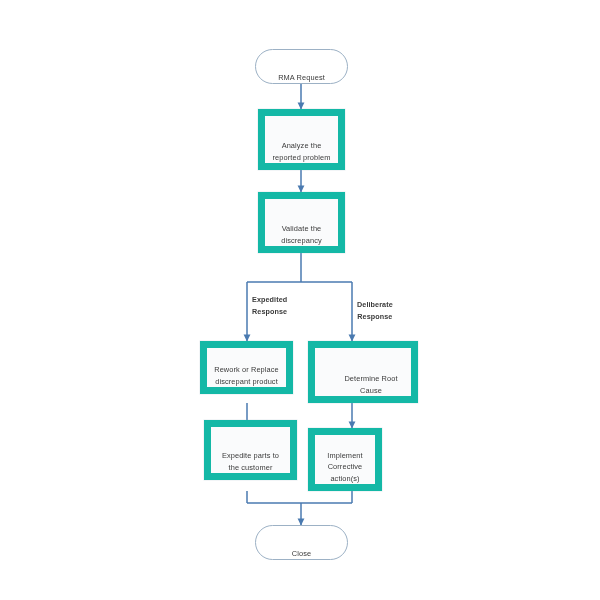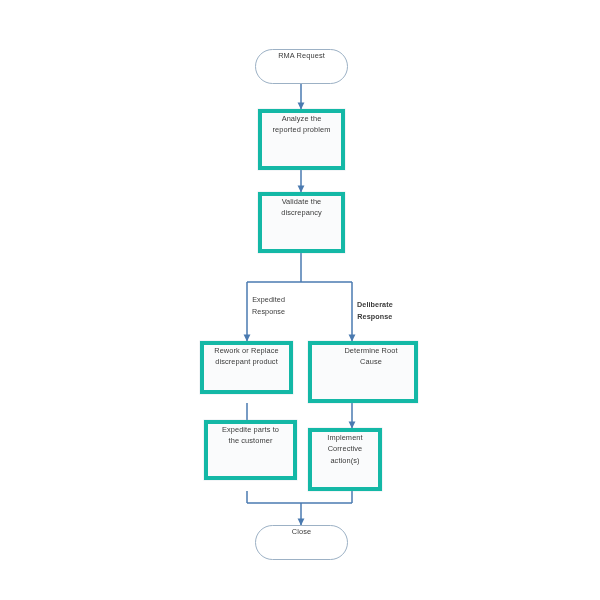--- a/index.html
+++ b/index.html
@@ -22,31 +22,31 @@
     left: 0;
     top: 0;
     width: 600px;
     height: 600px;
     pointer-events: none;
   }
   .node {
     position: absolute;
     box-sizing: border-box;
     display: flex;
-    align-items: flex-start;
+    align-items: flex-end;
     justify-content: center;
     text-align: center;
     color: #3a3a3a;
     font-size: 7.4px;
     line-height: 1.55;
     letter-spacing: 0.1px;
   }
   .process {
     background: #fafbfc;
-    border: 4px solid #14b8a6;
+    border: 7px solid #14b8a6;
     box-shadow: 0 0 0 0.5px rgba(156,177,197,0.25);
   }
   .terminator {
     background: #ffffff;
     border: 1px solid #9cb1c5;
     border-radius: 26px;
   }
   .edge-label {
     position: absolute;
     color: #3a3a3a;
@@ -106,21 +106,21 @@
     </div>
   </div>
 
   <div class="node process" style="left:258px; top:192px; width:87px; height:61px;">
     <div>
       <span>Validate the</span>
       <span>discrepancy</span>
     </div>
   </div>
 
-  <div class="edge-label" style="left:252px; top:294px;">
+  <div class="edge-label" style="left:252px; top:294px;font-weight:bold;">
     <span>Expedited</span>
     <span>Response</span>
   </div>
 
   <div class="edge-label" style="left:357px; top:299px;font-weight:bold;">
     <span>Deliberate</span>
     <span>Response</span>
   </div>
 
   <div class="node process" style="left:200px; top:341px; width:93px; height:53px;">

